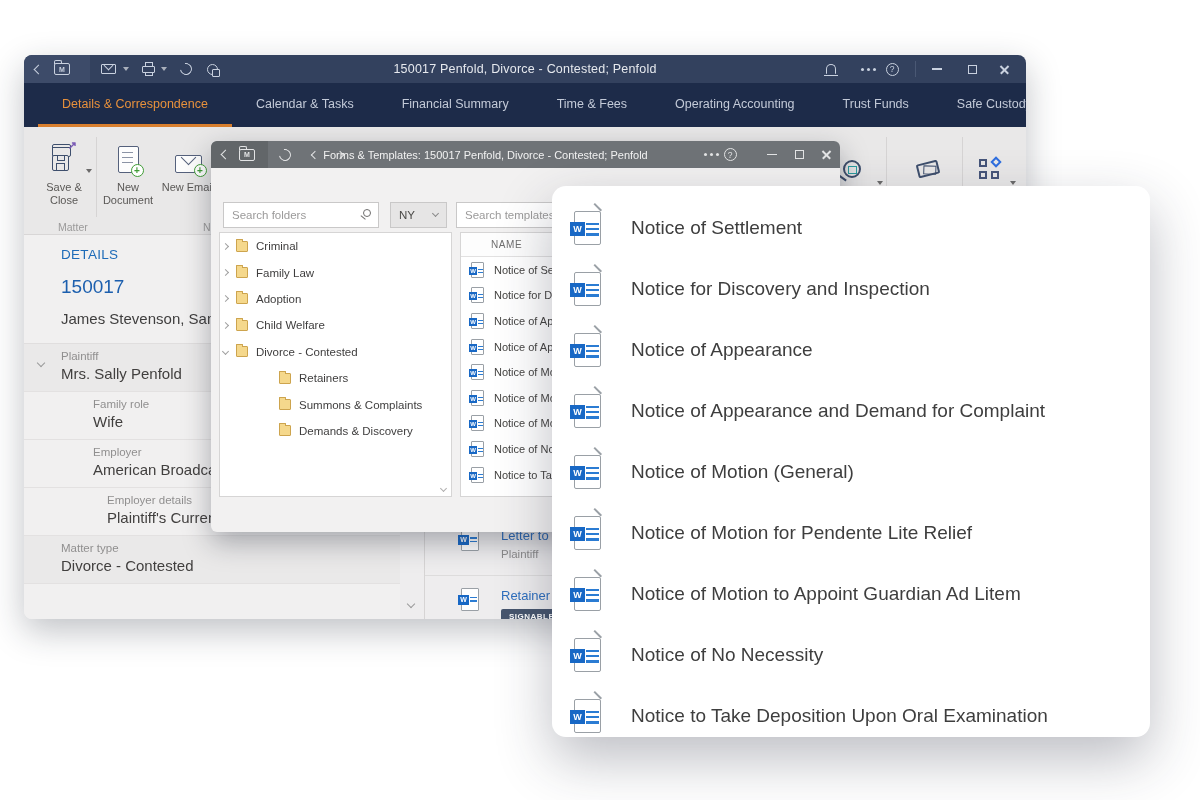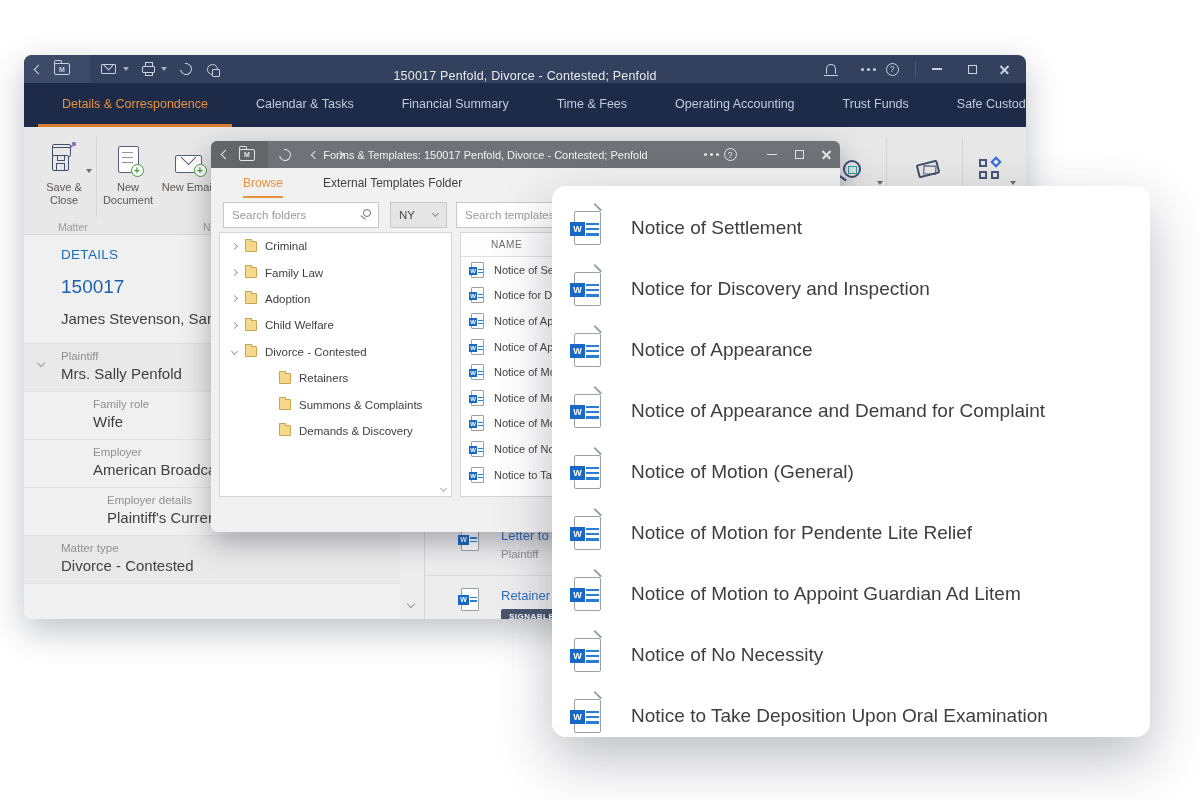--- a/index.html
+++ b/index.html
@@ -18,21 +18,21 @@
   .chev.left{transform:rotate(135deg)}
   .caret{display:inline-block;width:0;height:0;border-left:3.5px solid transparent;border-right:3.5px solid transparent;border-top:4.5px solid #6b6a6a}
   .caret.dim{border-top-color:#aab0bc}
 
   
   .main-window{position:absolute;left:24px;top:55px;width:1002px;height:564px;border-radius:8px;
     box-shadow:0 12px 34px rgba(30,35,50,.28);background:#eeedee;z-index:10;overflow:hidden}
   .titlebar{position:absolute;left:0;top:0;right:0;height:28px;background:var(--titlebar-navy)}
   .tb-seg{position:absolute;left:0;top:0;width:66px;height:28px;background:#3d4b69;border-radius:8px 0 0 0}
   .tb-ic{position:absolute;top:0;height:28px;display:flex;align-items:center;justify-content:center;width:24px;cursor:default}
-  .tb-title{position:absolute;left:0;right:0;top:7px;height:28px;display:flex;align-items:center;justify-content:center;
+  .tb-title{position:absolute;left:0;right:0;top:0;height:28px;display:flex;align-items:center;justify-content:center;
     color:#e6e9ee;font-size:12.5px;letter-spacing:.2px}
   .i-back{width:7px;height:7px;border-left:1.6px solid #c9d1df;border-bottom:1.6px solid #c9d1df;transform:rotate(45deg)}
   .i-folderm{width:16px;height:12px;border:1.5px solid #c9d1df;border-radius:2px;position:relative;display:flex;align-items:center;justify-content:center}
   .i-folderm::before{content:"";position:absolute;left:-1.5px;top:-4px;width:6px;height:3px;border:1.5px solid #c9d1df;border-bottom:none;border-radius:2px 2px 0 0}
   .i-folderm::after{content:"M";font-size:7px;font-weight:bold;color:#c9d1df}
   .i-env{width:15px;height:10px;border:1.5px solid #c9d1df;border-radius:1px;position:relative;overflow:hidden}
   .i-env::before{content:"";position:absolute;left:3px;top:-3px;width:6px;height:6px;border-right:1.5px solid #c9d1df;border-bottom:1.5px solid #c9d1df;transform:rotate(45deg)}
   .i-print{width:13px;height:7px;border:1.5px solid #c9d1df;border-radius:1px;position:relative}
   .i-print::before{content:"";position:absolute;left:2px;top:-5px;width:6px;height:4px;border:1.3px solid #c9d1df;border-bottom:none}
   .i-print::after{content:"";position:absolute;left:2px;bottom:-4px;width:6px;height:3px;border:1.3px solid #c9d1df;border-top:none}
@@ -152,21 +152,21 @@
   .inp.sf{left:12px;top:4px;width:156px}
   .inp.st{left:245px;top:4px;width:290px;padding-right:8px}
   .mag{position:absolute;left:152px;top:11px;width:8px;height:8px;border:1.4px solid #6f6e6e;border-radius:50%}
   .mag::after{content:"";position:absolute;left:-4px;bottom:-2px;width:6px;height:1.4px;background:#6f6e6e;transform:rotate(40deg)}
   .ny-select{position:absolute;left:179px;top:4px;width:57px;height:26px;background:#e6e5e5;border:1px solid #c9c8c8;
     display:flex;align-items:center;justify-content:space-between;padding:0 8px;font-size:11.5px;color:#4a4947}
   .ny-select .chev{width:5px;height:5px;border-color:#8a8a8a;transform:rotate(45deg);margin-top:-3px}
   .dlg-panel{position:absolute;top:91px;height:265px;background:#fff;border:1px solid #d6d5d5}
   .dlg-tree{left:8px;width:233px;overflow:hidden}
   .dlg-list{left:249px;width:380px}
-  .tree-row{position:relative;height:26.4px;display:flex;align-items:center;gap:8px;padding-left:12px;font-size:11.5px;color:#3f3e3e;white-space:nowrap}
+  .tree-row{position:relative;height:26.4px;display:flex;align-items:center;gap:8px;padding-left:3px;font-size:11.5px;color:#3f3e3e;white-space:nowrap}
   .tree-row[data-level="1"]{}
   .tree-row[data-level="2"]{padding-left:46px}
   .tree-row[data-selected="true"]{background:var(--selection-blue)}
   .tree-row .chev{flex:0 0 auto;width:5px;height:5px;border-color:#a0a0a0}
   .tree-row[data-chev="down"] .chev{transform:rotate(45deg)}
   .tree-row[data-chev="none"] .chev{visibility:hidden}
   .folder{flex:0 0 auto;width:12px;height:11px;background:var(--folder-yellow);border:1px solid #cda44e;border-radius:1px;position:relative}
   .folder::before{content:"";position:absolute;left:-1px;top:-3px;width:5px;height:2px;background:var(--folder-yellow);border:1px solid #cda44e;border-bottom:none;border-radius:1px 1px 0 0}
   .tree-scroll-chev{position:absolute;right:5px;bottom:5px;width:5px;height:5px;border-right:1.4px solid #b0afaf;border-bottom:1.4px solid #b0afaf;transform:rotate(45deg)}
   .list-header{height:24px;display:flex;align-items:center;padding-left:30px;border-bottom:1px solid #e2e1e1;
@@ -433,27 +433,20 @@
           <span class="i-min"></span>
         </div>
       <div class="tb-ic" style="left:576px">
           <span class="i-max"></span>
         </div>
       <div class="tb-ic" style="left:603px">
           <span class="i-close"></span>
         </div>
     </div>
 
-    <div class="dlg-tabs">
-
-        <div class="dlg-tab" data-active="true"><span>Browse</span></div>
-
-        <div class="dlg-tab" data-active="false"><span>External Templates Folder</span></div>
-
-    </div>
 
     <div class="dlg-searchrow">
       <input class="inp sf" readonly="" placeholder="Search folders" style="">
       <span class="mag"></span>
       <div class="ny-select">
         <span>NY</span>
         <span class="chev"></span>
       </div>
       <input class="inp st" readonly="" placeholder="Search templates" style="">
     </div>

